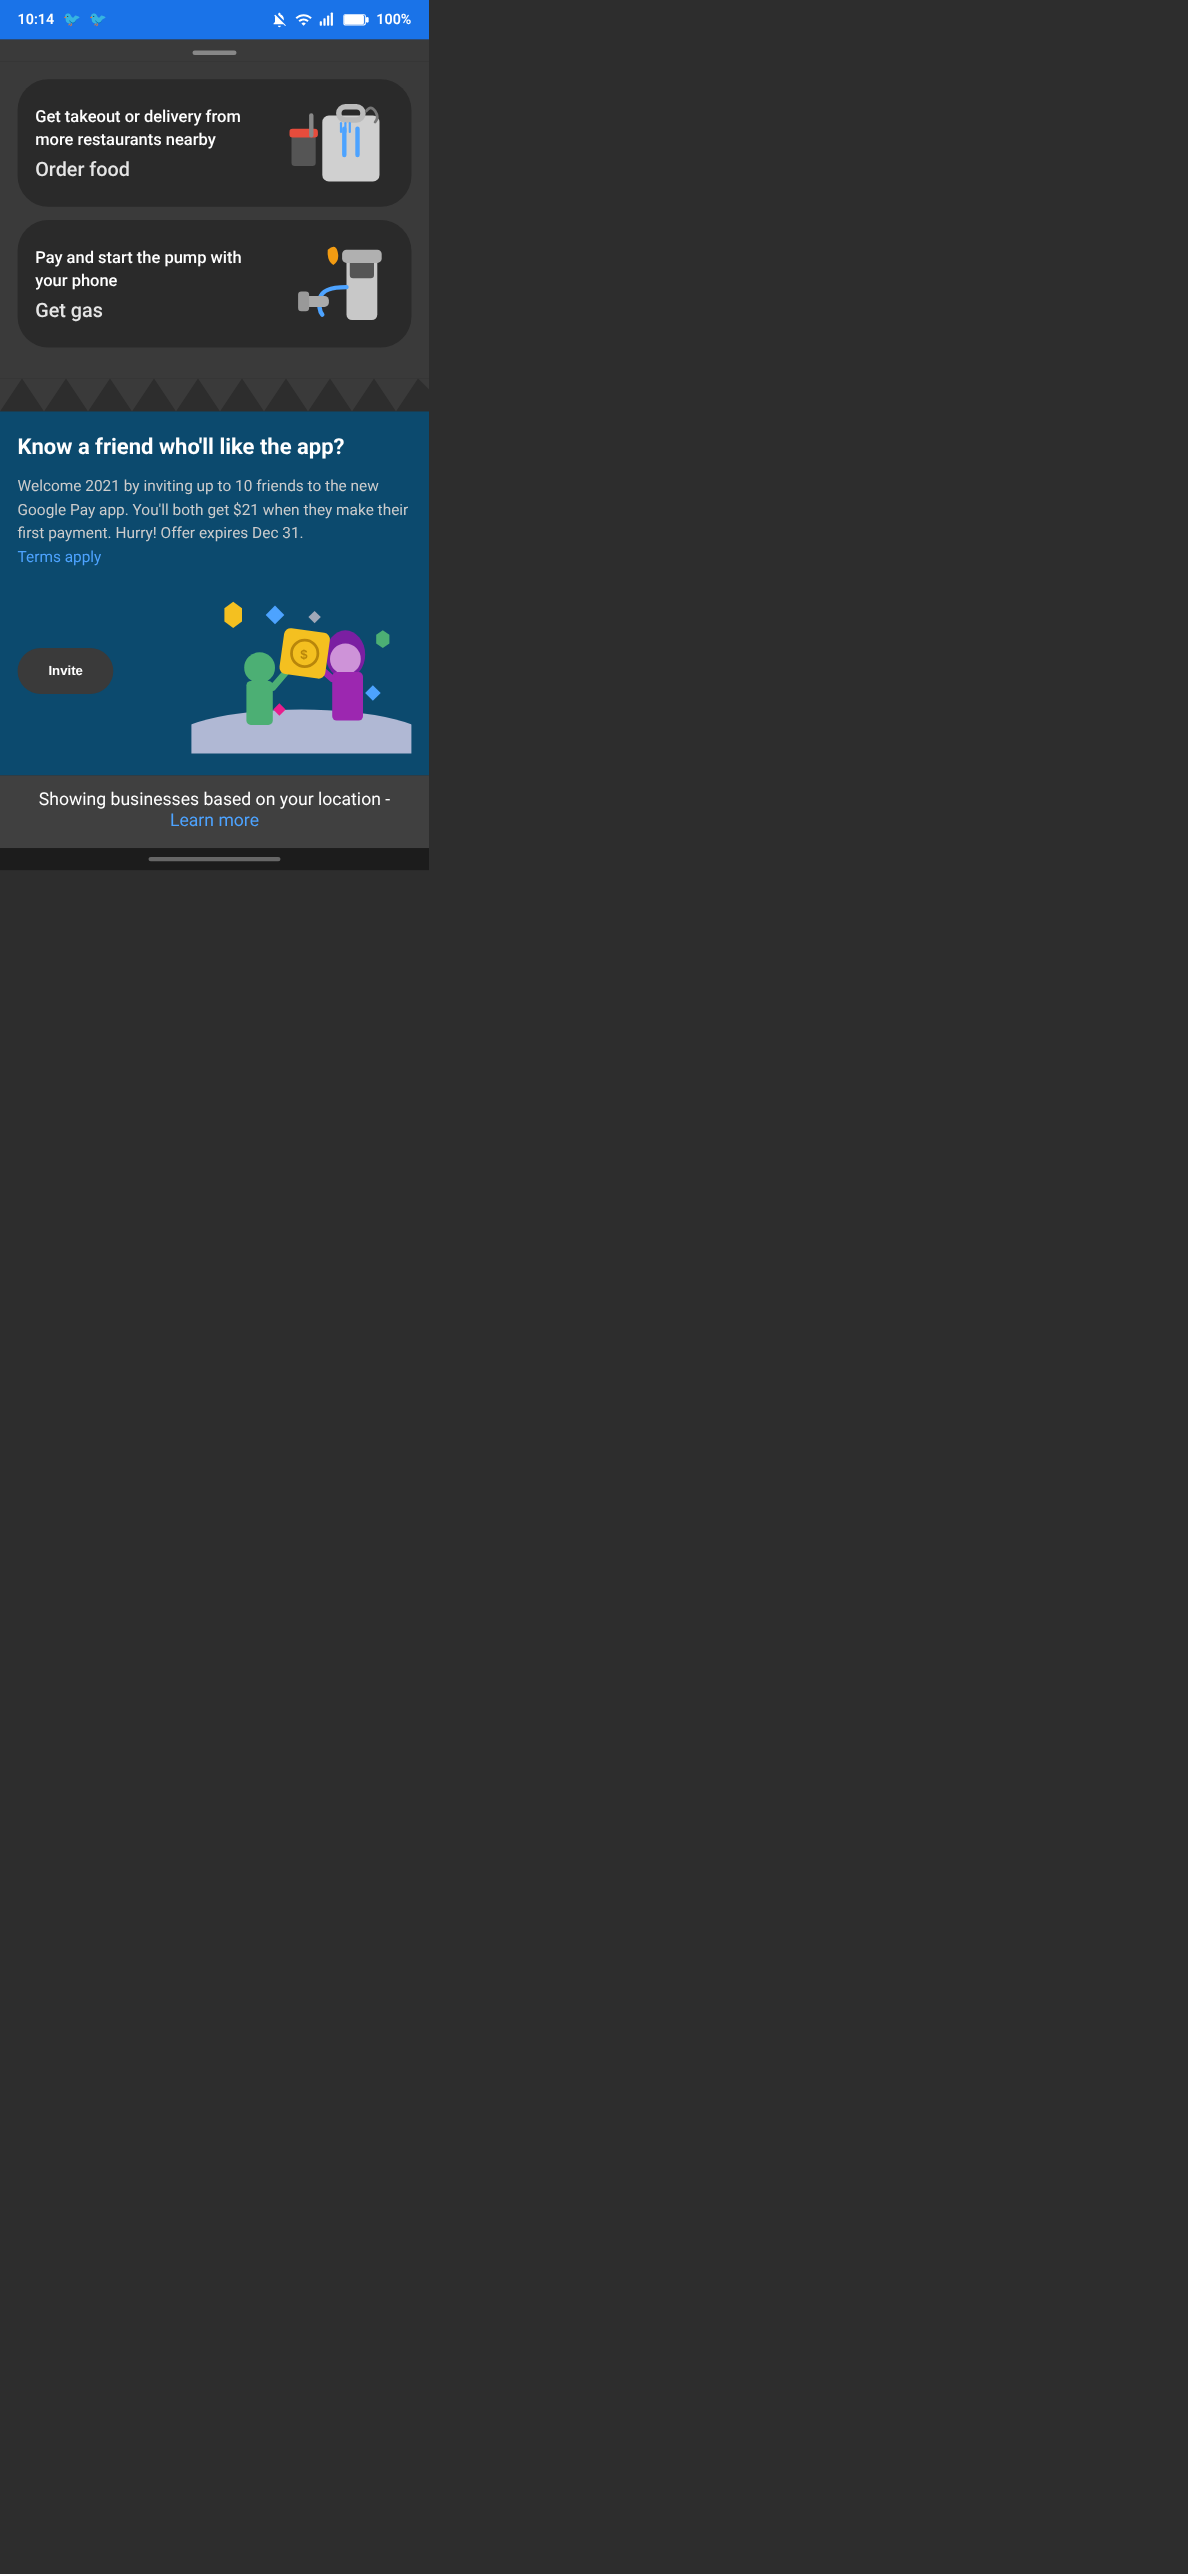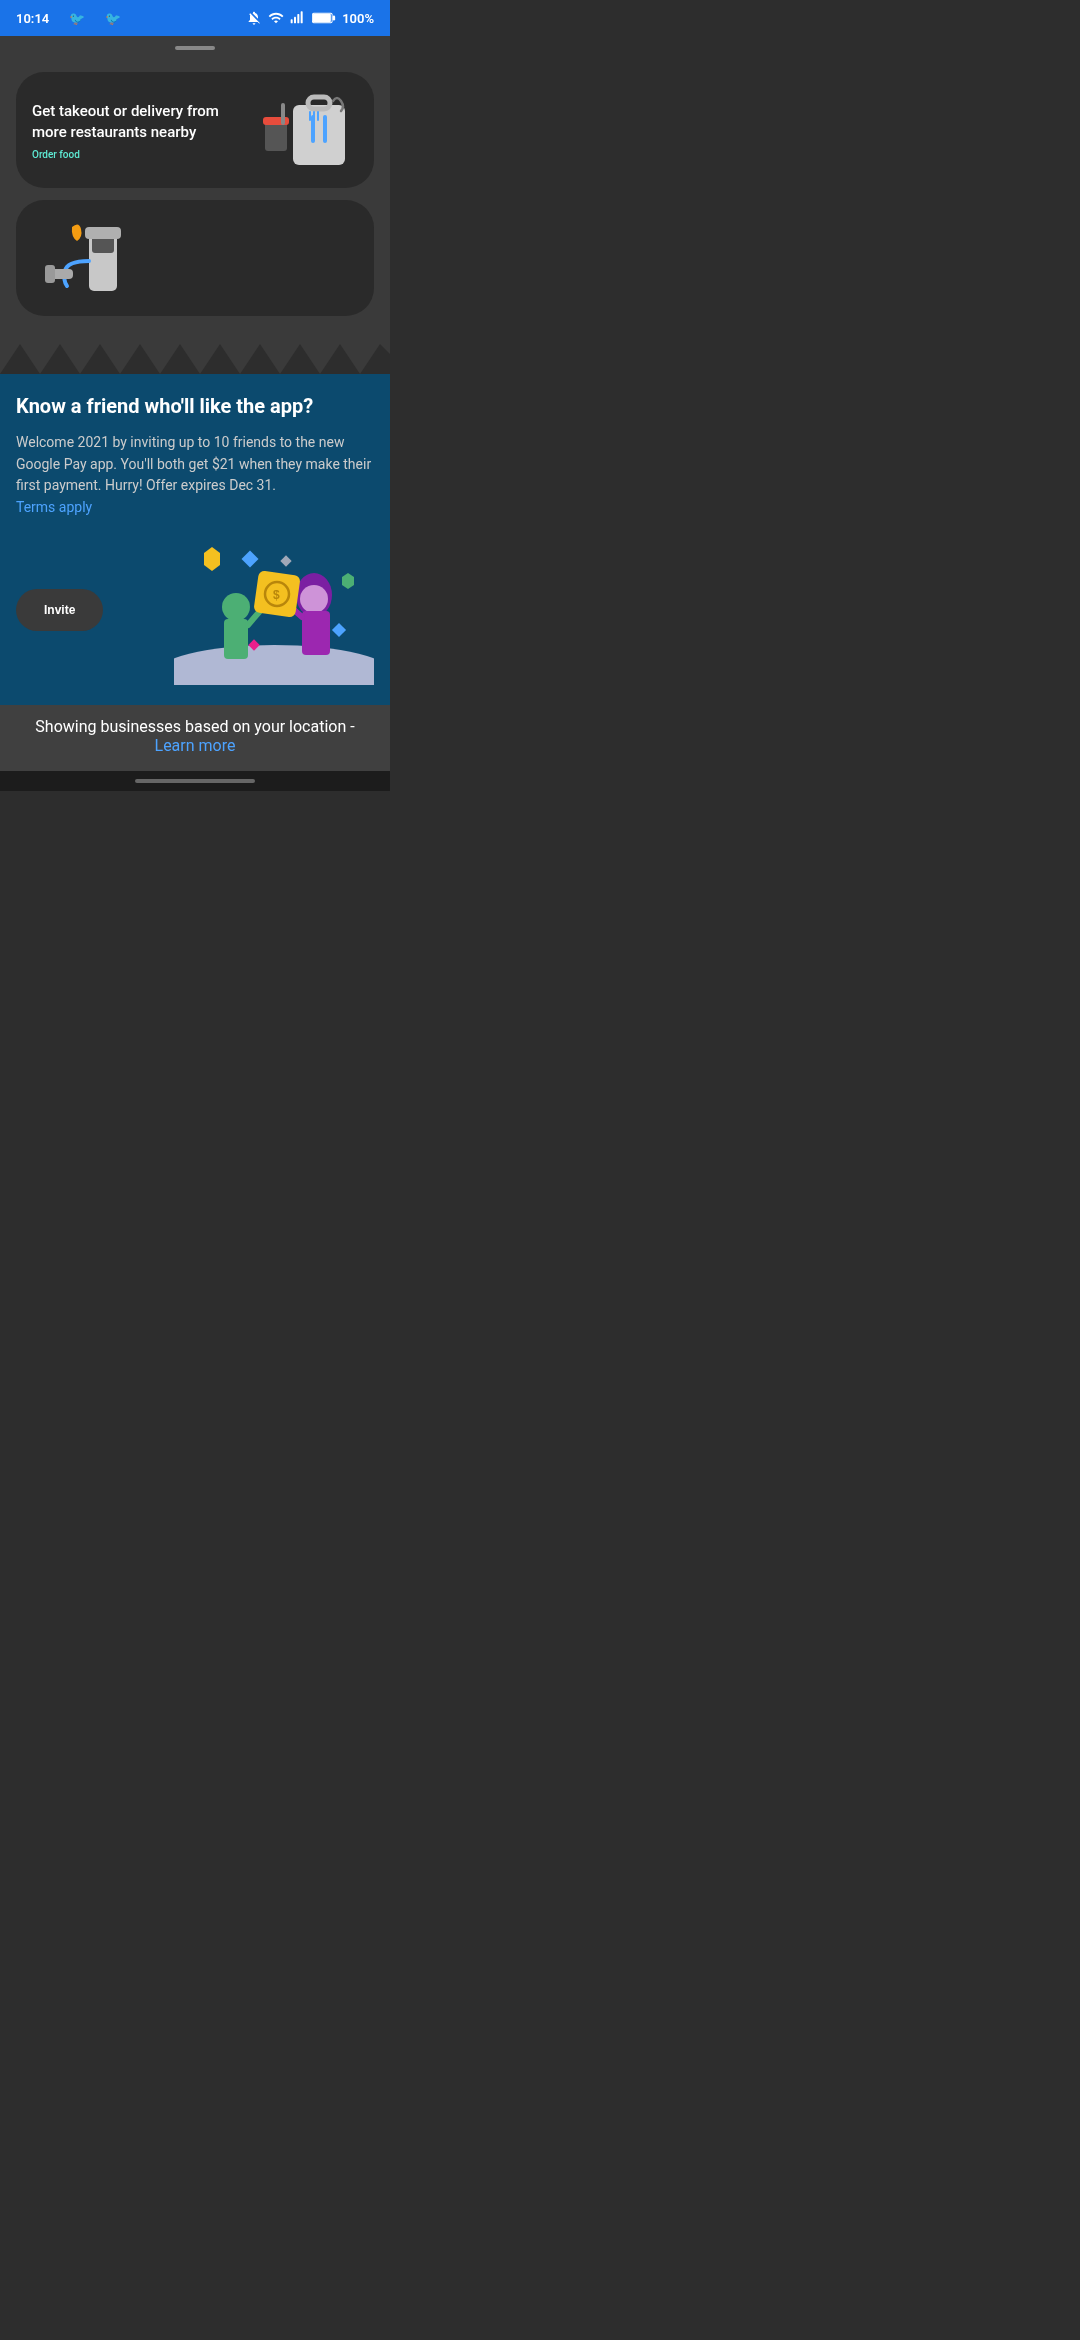--- a/index.html
+++ b/index.html
@@ -20,21 +20,21 @@
       display: flex;
       justify-content: space-between;
       align-items: center;
       padding: 8px 16px;
       height: 36px;
     }
 
     .status-left {
       display: flex;
       align-items: center;
-      gap: 20px;
+      gap: 8px;
       font-size: 13px;
       font-weight: 600;
       color: white;
     }
 
     .status-right {
       display: flex;
       align-items: center;
       gap: 6px;
       font-size: 13px;
@@ -89,22 +89,22 @@
 
     .card-title {
       font-size: 15px;
       font-weight: 500;
       color: #ffffff;
       line-height: 1.4;
       margin-bottom: 6px;
     }
 
     .card-link {
-      font-size: 10px;
-      color: #5eead4;
+      font-size: 18px;
+      color: #e5e5e5;
       font-weight: 500;
       cursor: pointer;
     }
 
     .card-image {
       width: 100px;
       height: 80px;
       flex-shrink: 0;
       display: flex;
       align-items: center;
@@ -252,20 +252,24 @@
         <rect x="46" y="18" width="2" height="10" rx="1" fill="#4da3ff"></rect>
         <rect x="50" y="18" width="2" height="10" rx="1" fill="#4da3ff"></rect>
         <rect x="54" y="18" width="2" height="10" rx="1" fill="#4da3ff"></rect>
 
         <path d="M70 8 Q74 2 78 8 Q82 14 78 18" stroke="#777" stroke-width="2.5" fill="none" stroke-linecap="round"></path>
       </svg>
     </div>
   </div>
 
   <div class="card">
+    <div class="card-text">
+      <div class="card-title">Pay and start the pump with your phone</div>
+      <div class="card-link">Get gas</div>
+    </div>
     <div class="card-image">
       <svg width="90" height="75" viewBox="0 0 90 75">
 
         <rect x="52" y="10" width="28" height="60" rx="5" fill="#c8c8c8"></rect>
         <rect x="55" y="14" width="22" height="18" rx="3" fill="#555"></rect>
 
         <rect x="48" y="6" width="36" height="12" rx="4" fill="#b0b0b0"></rect>
 
         <path d="M52 40 Q30 40 28 50 Q26 60 30 65" stroke="#4da3ff" stroke-width="4" fill="none" stroke-linecap="round"></path>
 

